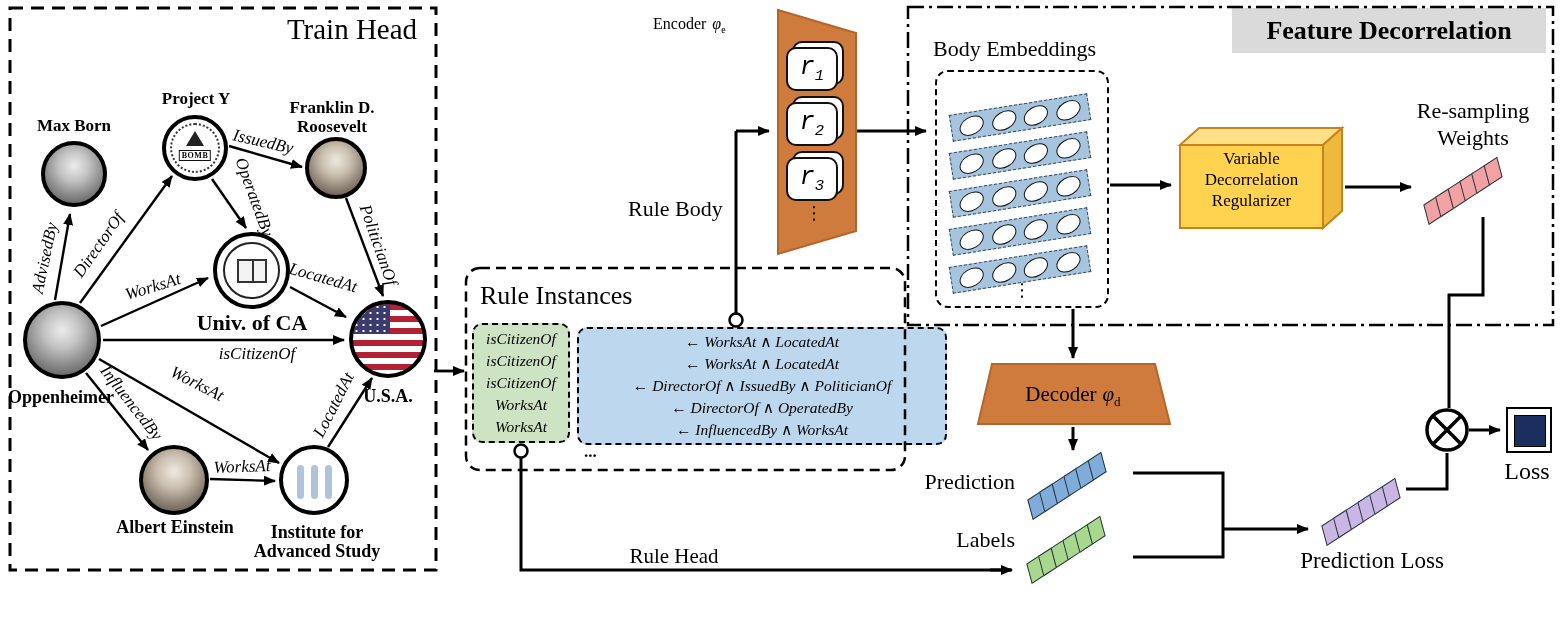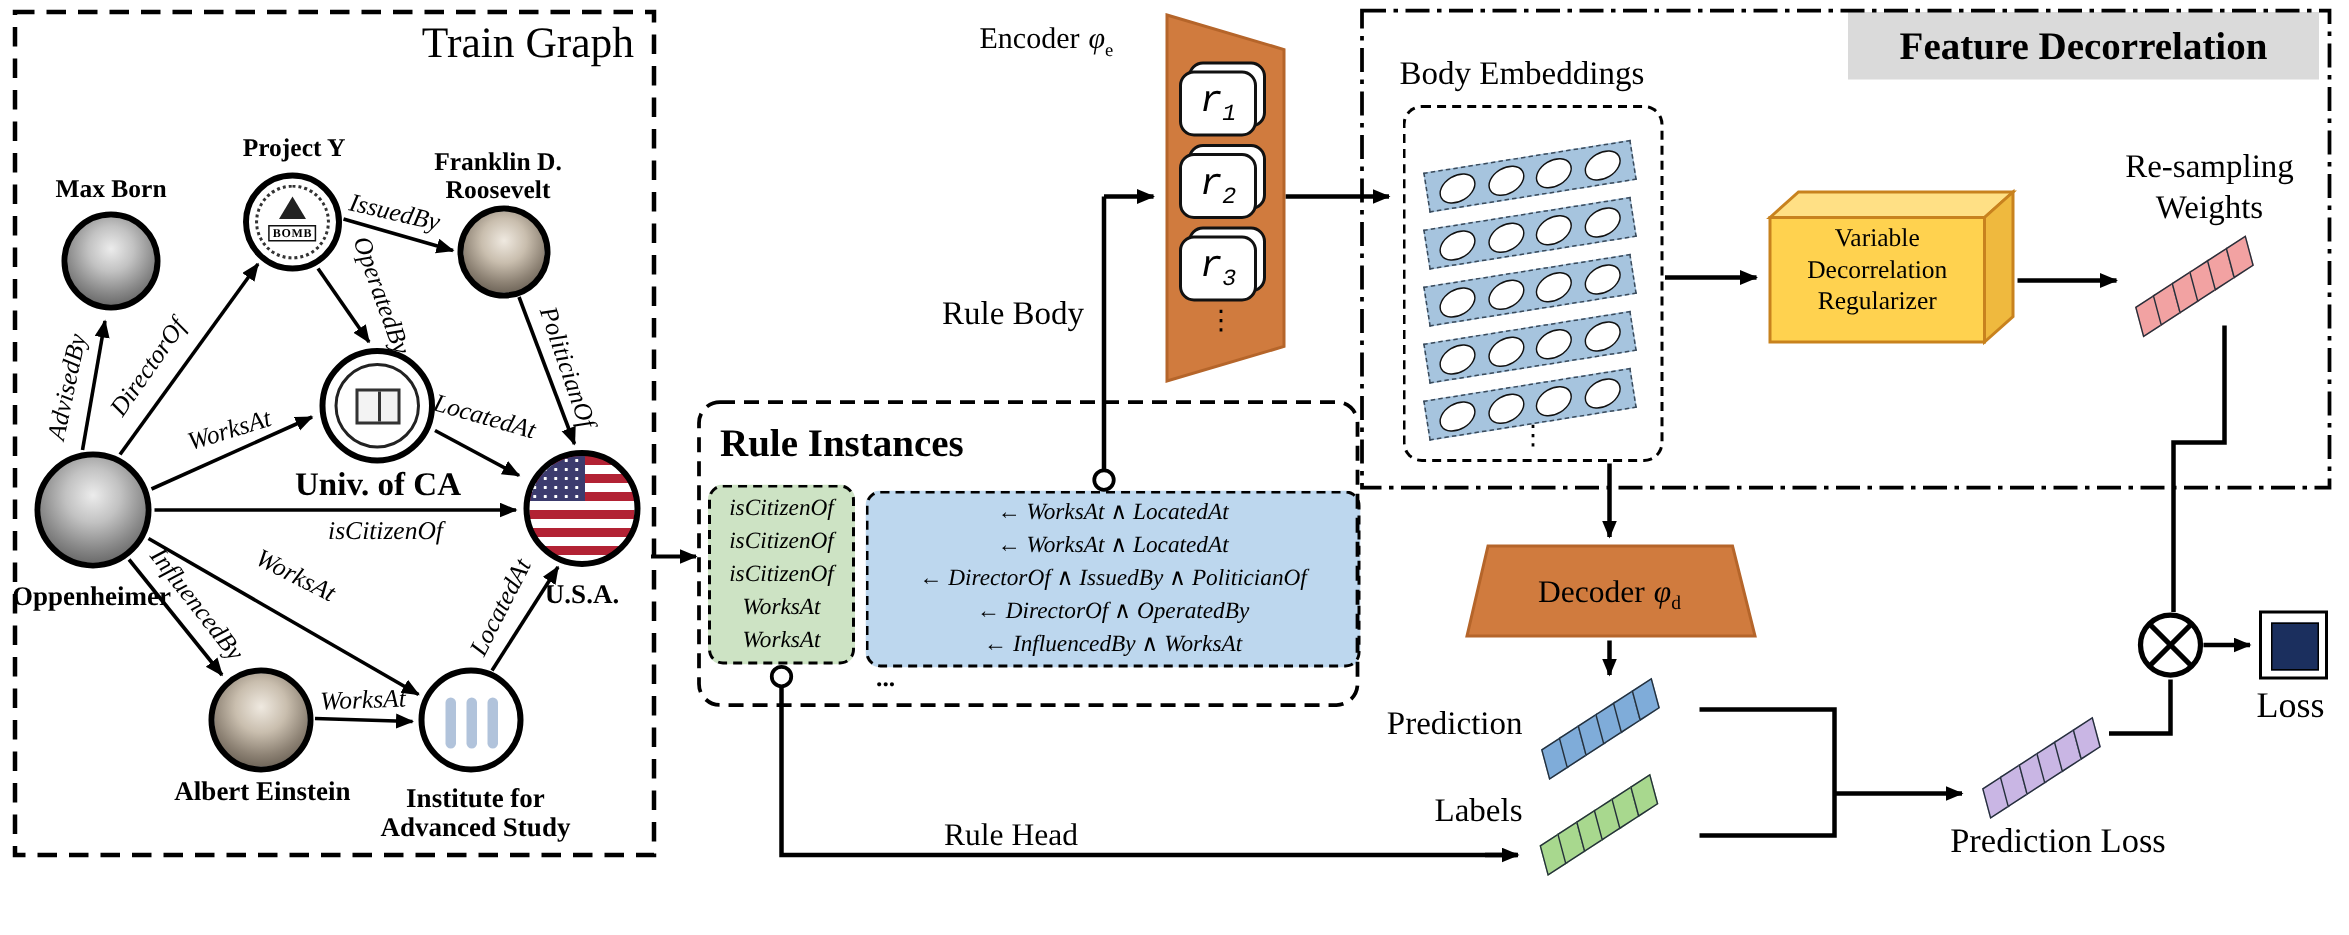--- a/index.html
+++ b/index.html
@@ -117,21 +117,21 @@
     <polygon points="1323,145 1342,128 1342,211 1323,228" fill="#EFB93E" stroke="#C8821E" stroke-width="2"></polygon>
     <rect x="1180" y="145" width="143" height="83" fill="#FFD24F" stroke="#C8821E" stroke-width="2"></rect>
 
     <g>
       <circle cx="1447" cy="430" r="20" fill="#fff" stroke="#000" stroke-width="3.5"></circle>
       <line x1="1433" y1="416" x2="1461" y2="444" stroke="#000" stroke-width="3.5"></line>
       <line x1="1433" y1="444" x2="1461" y2="416" stroke="#000" stroke-width="3.5"></line>
     </g>
   </svg>
 
-  <div class="lbl ctr" style="left:352px;top:13px;font-size:29px;">Train Graph</div>
+  <div class="lbl ctr" style="left:352px;top:13px;font-size:29px;">Train Head</div>
 
   <div class="node portrait" style="left:41px;top:141px;width:66px;height:66px;"></div>
   <div class="lbl ctr b" style="left:74px;top:116px;font-size:17px;">Max Born</div>
 
   <div class="node" style="left:162px;top:115px;width:66px;height:66px;">
     <div class="py-ring"></div>
     <div class="py-tri"></div>
     <div class="py-bomb">BOMB</div>
   </div>
   <div class="lbl ctr b" style="left:196px;top:89px;font-size:17px;">Project Y</div>
@@ -175,44 +175,44 @@
   <div class="edge" style="left:263px;top:142px;--r:13deg;">IssuedBy</div>
   <div class="edge" style="left:254px;top:197px;--r:70deg;">OperatedBy</div>
   <div class="edge" style="left:378px;top:245px;--r:71deg;">PoliticianOf</div>
   <div class="edge" style="left:323px;top:278px;--r:16deg;">LocatedAt</div>
   <div class="edge" style="left:257px;top:354px;--r:0deg;">isCitizenOf</div>
   <div class="edge" style="left:131px;top:403px;--r:52deg;">InfluencedBy</div>
   <div class="edge" style="left:197px;top:384px;--r:27deg;">WorksAt</div>
   <div class="edge" style="left:242px;top:467px;--r:-2deg;">WorksAt</div>
   <div class="edge" style="left:334px;top:405px;--r:-63deg;">LocatedAt</div>
 
-  <div class="lbl" style="left:480px;top:281px;font-size:26px;font-weight:bold;">Rule Instances</div>
+  <div class="lbl" style="left:480px;top:281px;font-size:26px;">Rule Instances</div>
 
   <div class="rulebox" style="left:472px;top:323px;width:98px;height:120px;background:#CDE3C4;">
     <div class="rline">isCitizenOf</div>
     <div class="rline">isCitizenOf</div>
     <div class="rline">isCitizenOf</div>
     <div class="rline">WorksAt</div>
     <div class="rline">WorksAt</div>
   </div>
 
-  <div class="rulebox" style="left:577px;top:327px;width:330px;height:118px;background:#BDD7EE;">
+  <div class="rulebox" style="left:577px;top:327px;width:370px;height:118px;background:#BDD7EE;">
     <div class="rline">← WorksAt ∧ LocatedAt</div>
     <div class="rline">← WorksAt ∧ LocatedAt</div>
     <div class="rline">← DirectorOf ∧ IssuedBy ∧ PoliticianOf</div>
     <div class="rline">← DirectorOf ∧ OperatedBy</div>
     <div class="rline">← InfluencedBy ∧ WorksAt</div>
   </div>
 
   <div class="lbl b" style="left:584px;top:442px;font-size:17px;">...</div>
 
   <div class="lbl ctr" style="left:674px;top:544px;font-size:21px;">Rule Head</div>
   <div class="lbl" style="left:628px;top:196px;font-size:22px;">Rule Body</div>
 
-  <div class="lbl" style="left:653px;top:15px;font-size:20px;">
+  <div class="lbl" style="left:653px;top:15px;font-size:16px;">
     <span style="margin-right:6px;">Encoder</span><i>φ</i><sub>e</sub>
   </div>
 
   <div class="cardwrap" style="left:786px;top:47px;">
     <div class="cback"></div>
     <div class="cfront">
         <span><i>r</i><sub>1</sub></span>
       </div>
   </div>
   <div class="cardwrap" style="left:786px;top:102px;">

